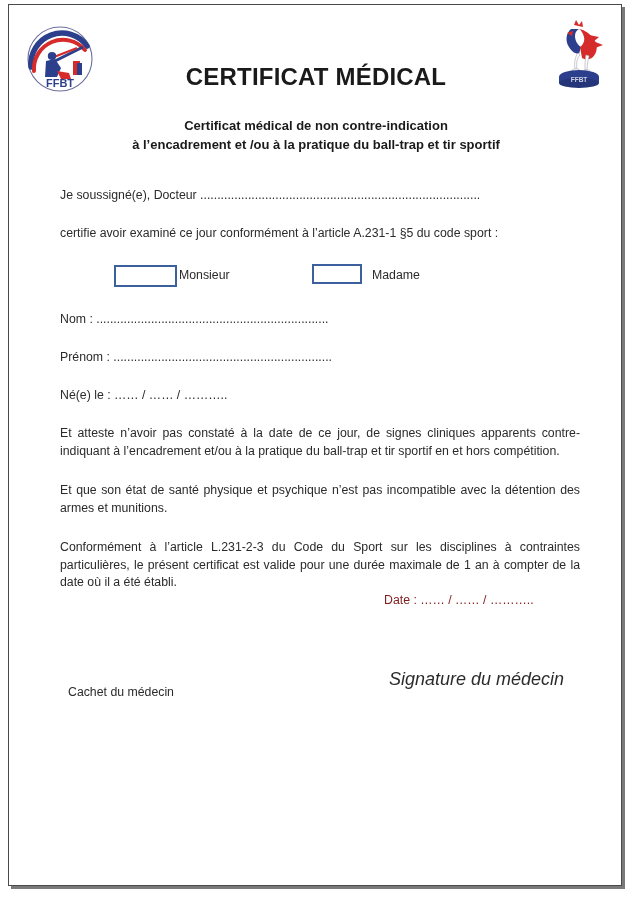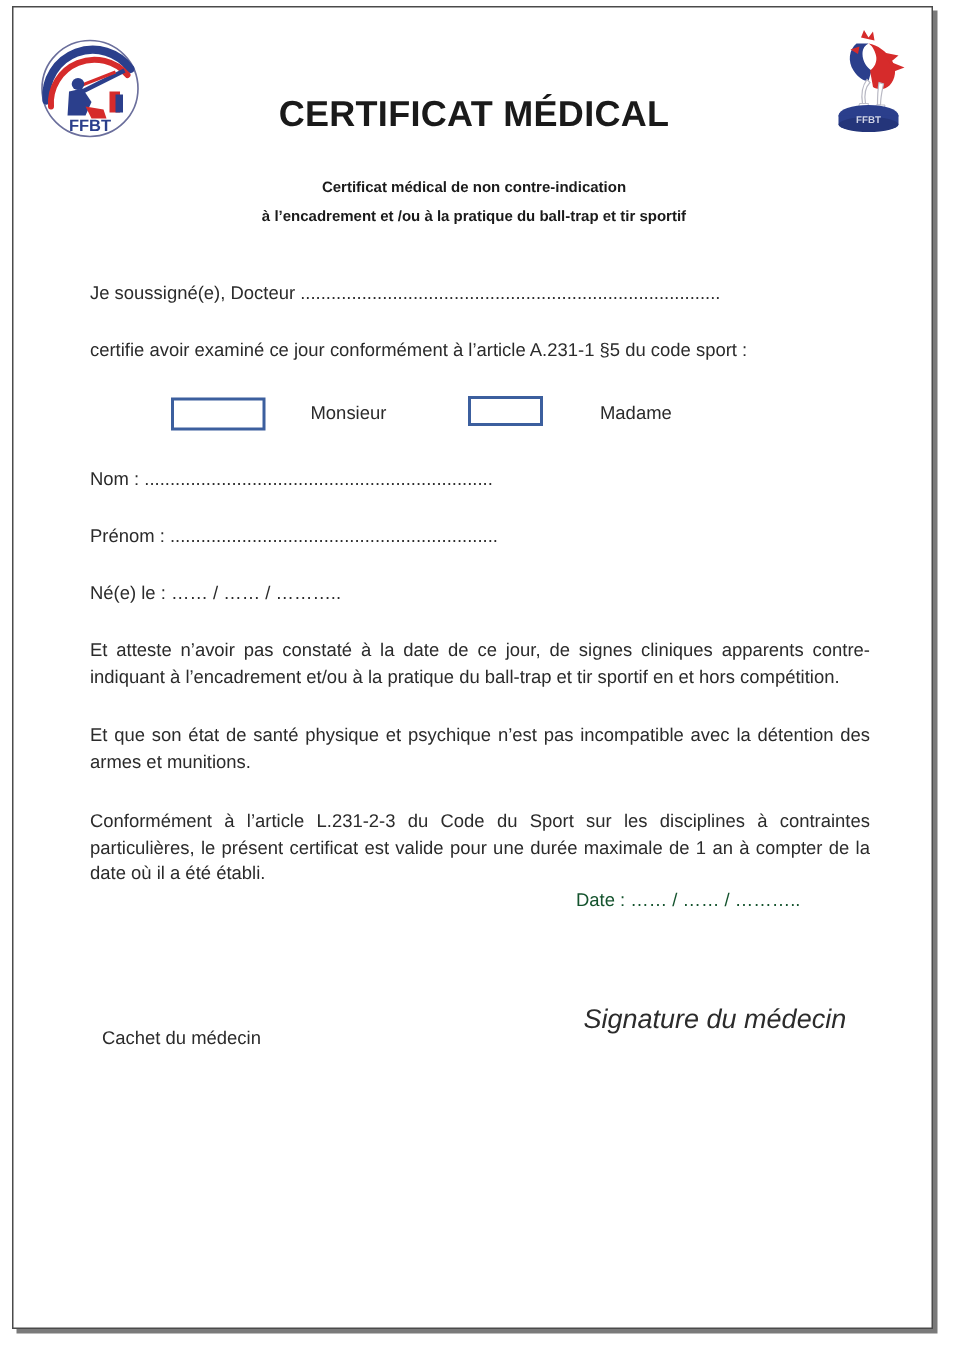--- a/index.html
+++ b/index.html
@@ -69,21 +69,21 @@
     font-weight: bold;
     letter-spacing: 0.2px;
     color: #1a1a1a;
   }
   .doc-subtitle {
     position: absolute;
     left: 0;
     top: 111px;
     width: 614px;
     text-align: center;
-    font-size: 10px;
+    font-size: 13px;
     font-weight: bold;
     line-height: 19px;
     color: #1a1a1a;
   }
 
   
   .body-area {
     position: absolute;
     left: 51px;
     top: 182px;
@@ -113,32 +113,31 @@
     box-sizing: border-box;
     border: 2px solid #3c5f9e;
     background: #ffffff;
   }
   .chk-1 { left: 54px;  top: 6px; width: 63px; height: 22px; }
   .chk-2 { left: 252px; top: 5px; width: 50px; height: 20px; }
   .chk-label {
     position: absolute;
     font-size: 12.3px;
     color: #2b2b2b;
-    margin-left: 28px;
   }
   .lbl-1 { left: 119px; top: 9px; }
   .lbl-2 { left: 312px; top: 9px; }
 
   
   .date-line {
     position: absolute;
     left: 375px;
     top: 588px;
     font-size: 12.3px;
-    color: #14532d;
+    color: #7f1d1d;
     text-align: right;
   }
 
   
   .sig-cachet {
     position: absolute;
     left: 59px;
     top: 664px;
     font-size: 12.3px;
     color: #2b2b2b;

